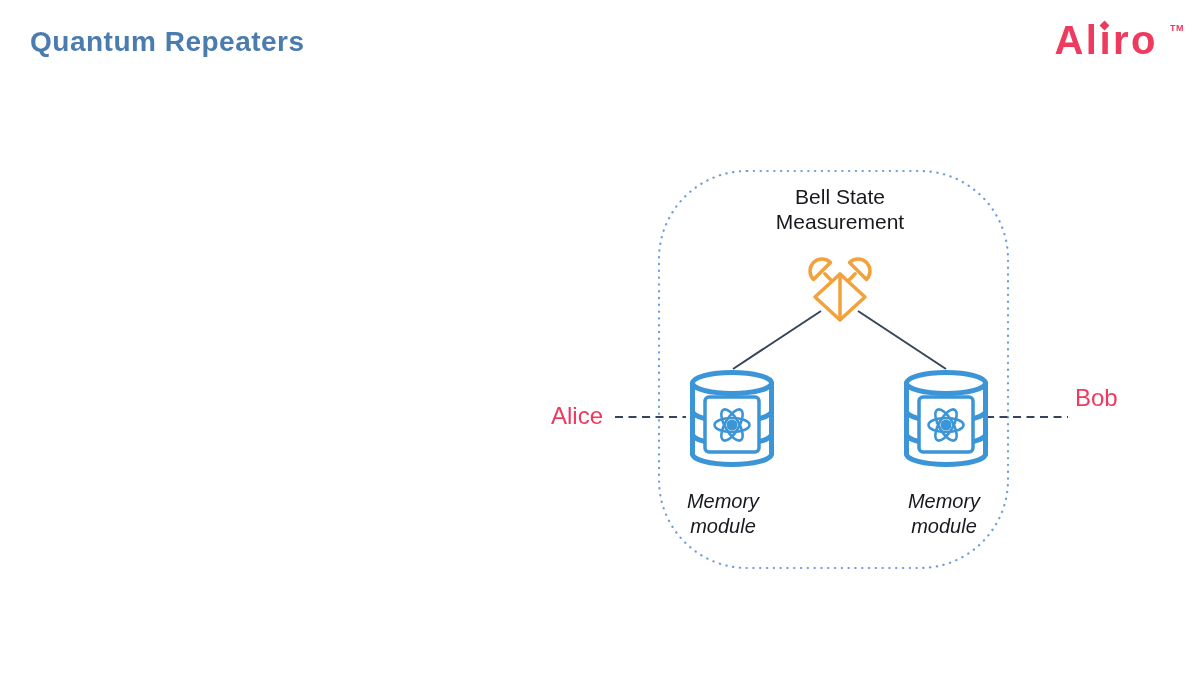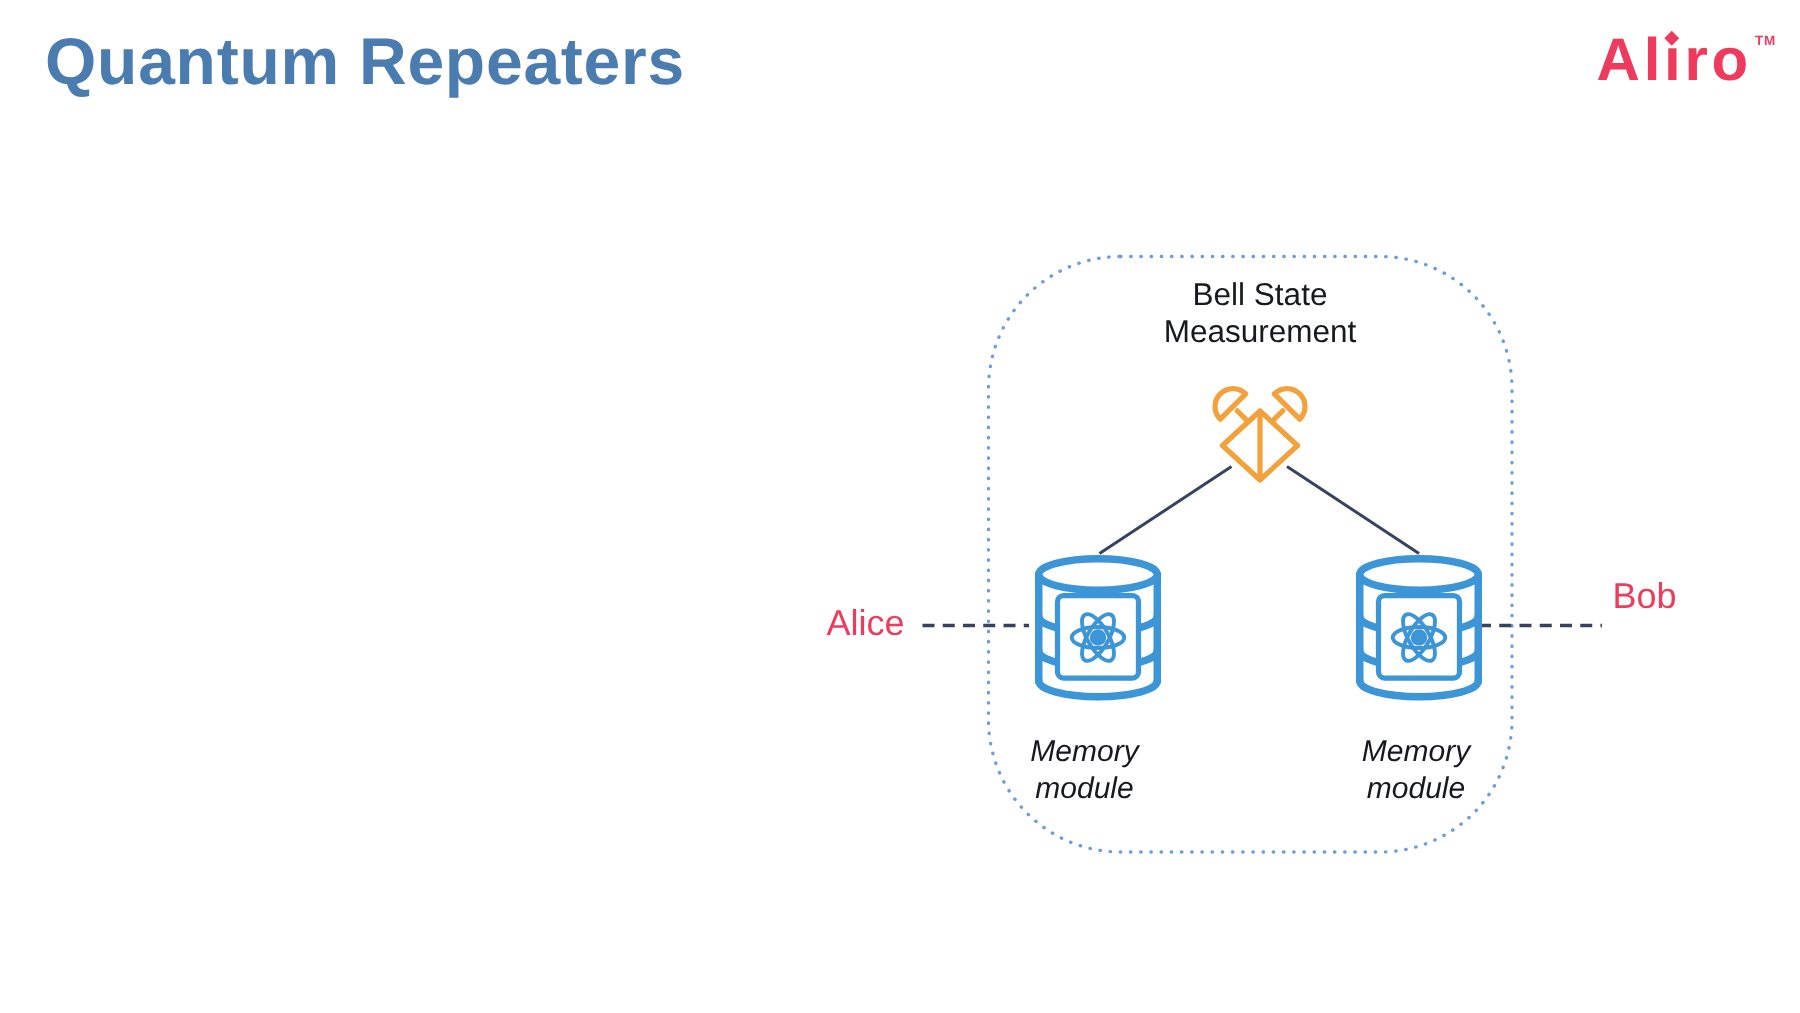--- a/index.html
+++ b/index.html
@@ -2,34 +2,34 @@
 <html style="--title-blue: #4B7CAF; --accent-pink: #EE3A5D; --icon-orange: #F2A13B; --icon-blue: #3B95D6; --line-navy: #37435C; --border-blue: #6D9CDB; --text-dark: #17191E;"><head>
 <meta charset="utf-8">
 <style>
   html,body { margin:0; padding:0; background:#fff; }
   .canvas {
     position:relative; width:1200px; height:675px; background:#ffffff;
     font-family:"Liberation Sans", sans-serif; overflow:hidden;
   }
   .title {
     position:absolute; left:30px; top:21px;
-    font-size:44px; line-height:42px; font-weight:bold;
+    font-size:28px; line-height:42px; font-weight:bold;
     color:var(--title-blue); letter-spacing:0.5px;
   }
   .logo {
     position:absolute; top:20px; right:16px;
     font-size:40px; line-height:40px; font-weight:bold;
     color:var(--accent-pink); letter-spacing:2.5px; white-space:nowrap;
   }
   .logo-i { position:relative; display:inline-block; }
   .i-diamond {
     position:absolute; width:7px; height:7px; left:2px; top:2px;
     background:var(--accent-pink); transform:rotate(45deg);
   }
-  .tm { font-size:9px; letter-spacing:0.5px; position:relative; top:-23px; margin-left:2px; }
+  .tm { font-size:9px; letter-spacing:0.5px; position:relative; top:-23px; margin-left:12px; }
   .paragraph {
     position:absolute; left:65px; top:185px; width:430px;
     font-size:28px; line-height:36px; color:var(--text-dark);
     white-space:pre-line; font-weight:500; letter-spacing:0.2px;
   }
   .paragraph .highlight { color:var(--accent-pink); font-weight:bold; }
   .diagram-svg { position:absolute; left:520px; top:160px; }
   .label { position:absolute; color:var(--text-dark); white-space:pre-line; }
   .bell-label {
     left:690px; top:184px; width:300px; text-align:center;

